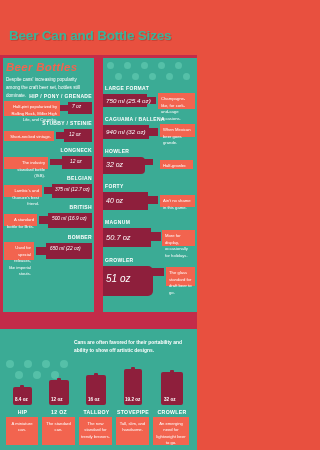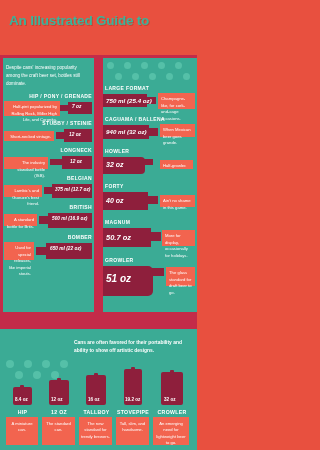--- a/index.html
+++ b/index.html
@@ -52,21 +52,21 @@
 
   
   .lbl{
     position:absolute;color:#ffffff;font-weight:bold;font-size:5px;
     letter-spacing:0.35px;white-space:nowrap;
   }
   .lbl.r{text-align:right;}
   
   .bottle{position:absolute;background:#8e1f3c;}
   .vol{
-    position:absolute;color:#ffffff;font-style:italic;font-weight:bold;
+    position:absolute;color:#ffffff;font-style:italic;font-weight:normal;
     font-size:6.2px;white-space:nowrap;
   }
   .note{
     position:absolute;background:#f2644f;color:#ffffff;
     font-size:4.2px;line-height:1.55;padding:3px 3px;
     box-sizing:border-box;
   }
   .note.right{text-align:right;}
 
   
@@ -99,21 +99,21 @@
     position:absolute;background:#f2644f;color:#ffffff;font-size:4.2px;
     line-height:1.5;text-align:center;padding:4px 2px;box-sizing:border-box;
   }
 </style>
 </head>
 <body>
 
 <div class="page">
 
   <div class="title-band">
-    <div class="t1">An Illustrated Guide to</div>
+    <div class="t2">Beer Can and Bottle Sizes</div>
   </div>
 
   <div class="bottles">
     <div class="redbar-top"></div>
     <div class="red-left-edge"></div>
     <div class="red-mid-col"></div>
 
     <div class="dots">
       <div class="dot" style="left:4px;top:4px;"></div>
       <div class="dot" style="left:21px;top:4px;"></div>
@@ -121,20 +121,21 @@
       <div class="dot" style="left:55px;top:4px;"></div>
       <div class="dot" style="left:72px;top:4px;"></div>
       <div class="dot" style="left:12px;top:15px;"></div>
       <div class="dot" style="left:29px;top:15px;"></div>
       <div class="dot" style="left:46px;top:15px;"></div>
       <div class="dot" style="left:63px;top:15px;"></div>
       <div class="dot" style="left:80px;top:15px;"></div>
     </div>
 
     <div class="hdr-box">
+      <div class="hdr-script">Beer Bottles</div>
       <div class="hdr-sub">Despite cans' increasing popularity among the craft beer set, bottles still dominate.</div>
     </div>
 
     <div class="lbl r" style="left:0;top:38px;width:92px;">HIP / PONY / GRENADE</div>
     <div class="bottle" style="left:68px;top:47px;width:24px;height:12px;"></div>
     <div class="bottle" style="left:60px;top:50px;width:10px;height:6px;"></div>
     <div class="vol" style="left:72px;top:49px;font-size:4.8px;">7 oz</div>
     <div class="note right" style="left:4px;top:46px;width:56px;height:15px;">Half-pint popularized by Rolling Rock, Miller High Life, and Coronita.</div>
 
     <div class="lbl r" style="left:0;top:65px;width:92px;">STUBBY / STEINIE</div>

